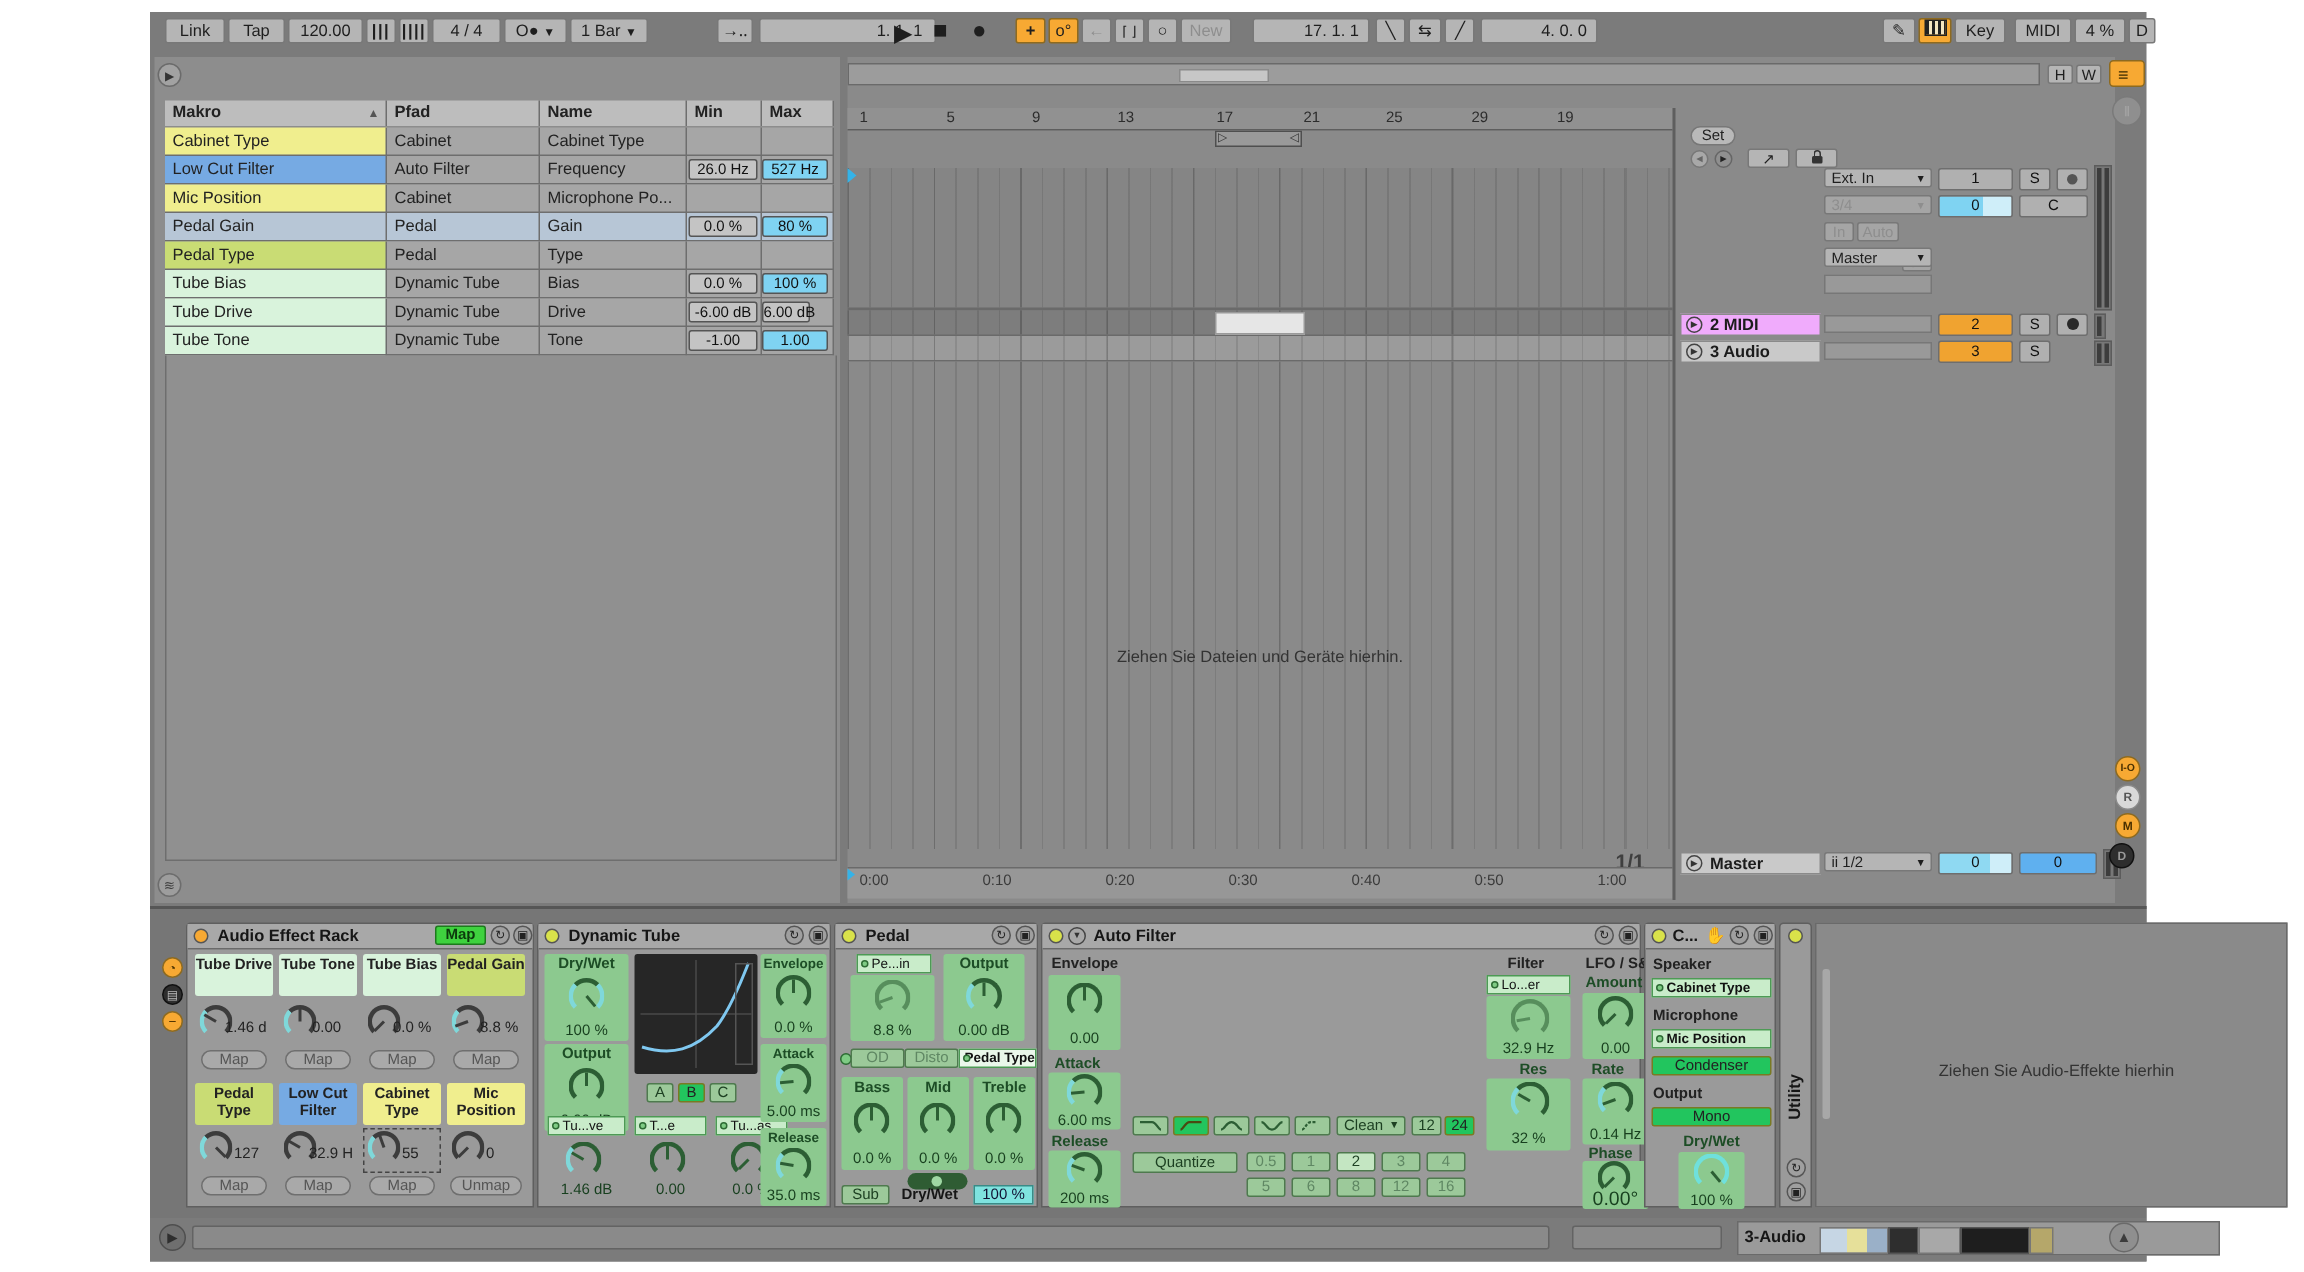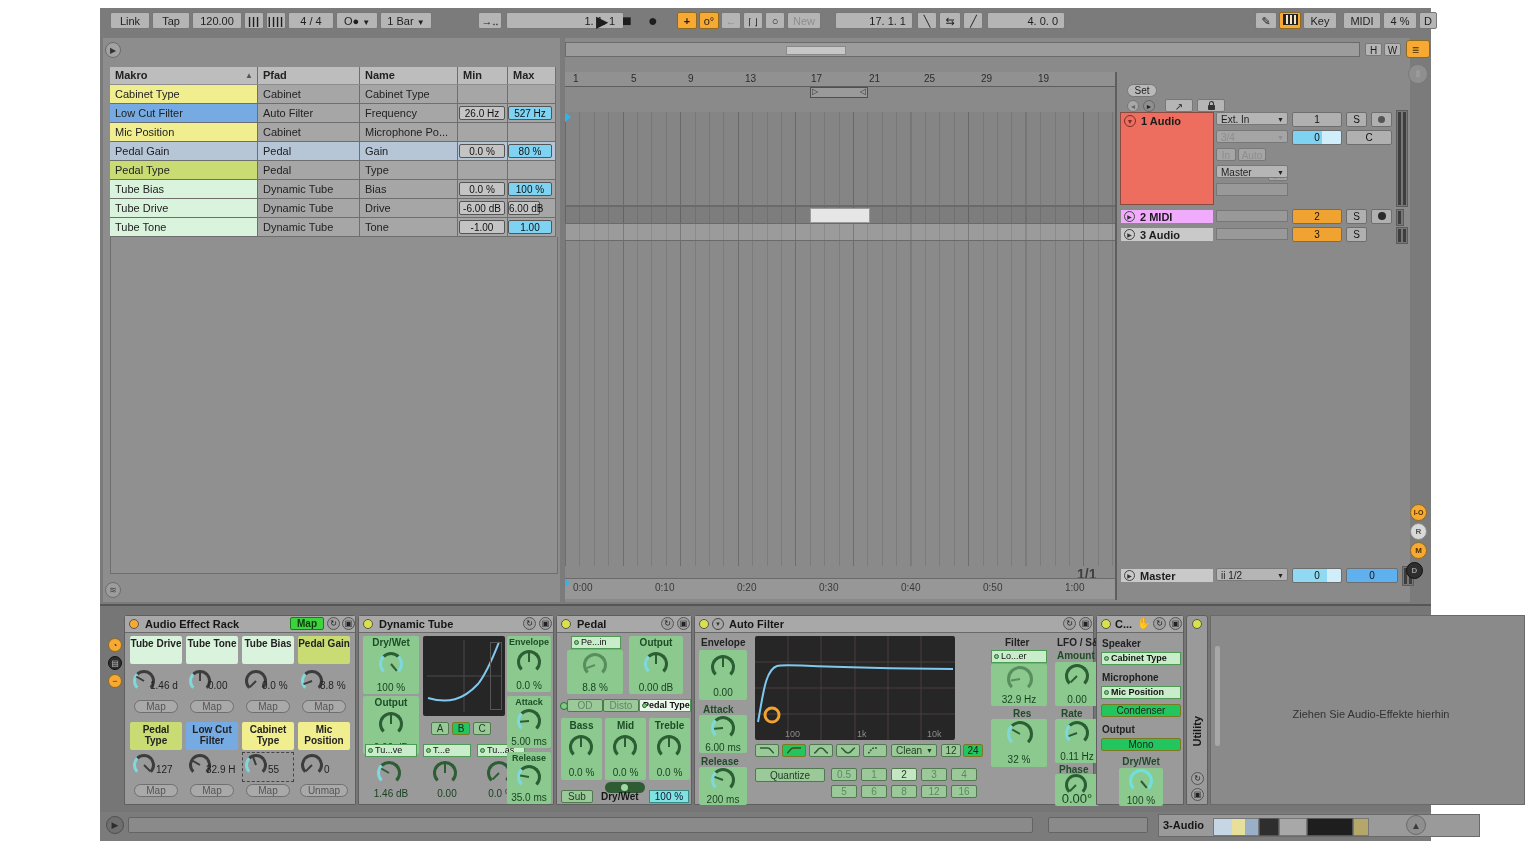--- a/index.html
+++ b/index.html
@@ -241,20 +241,21 @@
     <span style="position:absolute;right:1px;top:-1px;font-size:8px;color:#333;">◁</span>
   </div>
 
   <div class="a gridlines" style="left:0;top:74px;width:550px;height:454px;background-color:#8a8a8a;">
     <div class="a gridlines" style="left:0;top:0;width:550px;height:93px;background-color:#858585;border-bottom:2px solid #6a6a6a;"></div>
     <div class="a gridlines" style="left:0;top:95px;width:550px;height:16px;background-color:#7d7d7d;border-bottom:1px solid #6a6a6a;">
       <div class="a" style="left:245px;top:1px;width:58px;height:13px;background:#e6e6e6;border:1px solid #9a9a9a;"></div>
     </div>
     <div class="a gridlines" style="left:0;top:112px;width:550px;height:16px;background-color:#9b9b9b;border-bottom:1px solid #6a6a6a;"></div>
     <div class="a" style="left:0;top:0;width:0;height:0;border-top:5px solid transparent;border-bottom:5px solid transparent;border-left:6px solid #35b3e8;"></div>
+    <div class="a" style="left:0;top:320px;width:550px;text-align:center;font-size:11px;color:#333;">Ziehen Sie Dateien und Geräte hierhin.</div>
   </div>
 
   <div class="a" style="left:512px;top:528px;font-size:14px;font-weight:bold;color:#3f3f3f;">1/1</div>
   <div class="a" style="left:0;top:540px;width:550px;height:20px;background:#979797;border-top:1px solid #6a6a6a;">
     <div class="a" style="left:0;top:0;width:0;height:0;border-top:4px solid transparent;border-bottom:4px solid transparent;border-left:5px solid #35b3e8;"></div>
     <span class="timenum" style="left:8px;">0:00</span>
     <span class="timenum" style="left:90px;">0:10</span>
     <span class="timenum" style="left:172px;">0:20</span>
     <span class="timenum" style="left:254px;text-align:right;">0:30</span>
     <span class="timenum" style="left:336px;">0:40</span>
@@ -262,24 +263,20 @@
     <span class="timenum" style="left:500px;">1:00</span>
   </div>
 
   <div class="a" style="left:550px;top:34px;width:295px;height:528px;border-left:2px solid #5e5e5e;">
     <div class="a" style="left:10px;top:12px;width:30px;height:13px;background:#b9b9b9;border:1px solid #777;border-radius:7px;font-size:10px;line-height:12px;text-align:center;box-sizing:border-box;">Set</div>
     <div class="a circ" style="left:10px;top:28px;width:12px;height:12px;background:#a8a8a8;border:1px solid #777;font-size:7px;line-height:11px;text-align:center;color:#666;">◄</div>
     <div class="a circ" style="left:26px;top:28px;width:12px;height:12px;background:#8f8f8f;border:1px solid #666;font-size:7px;line-height:11px;text-align:center;color:#222;">►</div>
     <div class="a btn sm" style="left:48px;top:27px;width:28px;">↗</div>
     <div class="a btn sm" style="left:80px;top:27px;width:28px;"><span style="display:inline-block;width:7px;height:5px;background:#333;border-radius:1px;position:relative;"><i style="position:absolute;left:1px;top:-4px;width:3px;height:3px;border:1px solid #333;border-bottom:none;border-radius:3px 3px 0 0;"></i></span></div>
 
-    <div class="a" style="left:3px;top:40px;width:94px;height:93px;background:#ed6e5e;border:1px solid #8a4a40;box-sizing:border-box;">
-      <span class="a circ" style="left:3px;top:2px;width:12px;height:12px;border:1px solid #7a2e28;font-size:7px;line-height:11px;text-align:center;color:#7a2e28;">▼</span>
-      <span class="a trkname" style="left:20px;top:0;">1 Audio</span>
-    </div>
     <div class="a btn sm" style="left:99px;top:40px;width:72px;text-align:left;padding-left:4px;"><span>Ext. In</span><span style="float:right;margin-right:3px;font-size:7px;">▼</span></div>
     <div class="a btn sm dis" style="left:99px;top:58px;width:72px;text-align:left;padding-left:4px;background:#a5a5a5;"><span>3/4</span><span style="float:right;margin-right:3px;font-size:7px;color:#8e8e8e;">▼</span></div>
     <div class="a btn sm dis" style="left:99px;top:76px;width:20px;background:#a5a5a5;">In</div>
     <div class="a btn sm dis" style="left:121px;top:76px;width:28px;background:#a5a5a5;">Auto</div>
     <div class="a btn sm dis" style="left:151px;top:76px;width:20px;background:#a5a5a5;margin-top:20px;">Off</div>
     <div class="a btn sm" style="left:99px;top:93px;width:72px;text-align:left;padding-left:4px;"><span>Master</span><span style="float:right;margin-right:3px;font-size:7px;">▼</span></div>
     <div class="a" style="left:99px;top:111px;width:72px;height:13px;background:#999;border:1px solid #777;box-sizing:border-box;"></div>
     <div class="numbox" style="left:175px;top:40px;width:50px;">1</div>
     <div class="numbox" style="left:229px;top:40px;width:21px;">S</div>
     <div class="numbox" style="left:254px;top:40px;width:21px;"><span style="display:inline-block;width:7px;height:7px;border-radius:50%;background:#555;margin-top:3px;"></span></div>
@@ -572,39 +569,20 @@
       <div class="gval" style="position:absolute;bottom:0;width:100%;">6.00 ms</div>
     </div>
     <div class="shead" style="left:6px;top:140px;color:#1d4d26;">Release</div>
     <div class="gblock" style="left:4px;top:151px;width:48px;height:38px;">
       <div class="knob g cyl" style="left:12px;top:1px;width:24px;height:24px;--r:-70deg;">
             <i></i>
           </div>
       <div class="gval" style="position:absolute;bottom:0;width:100%;">200 ms</div>
     </div>
 
-    <div class="dark-disp" style="left:60px;top:20px;width:200px;height:104px;">
-      <svg width="200" height="104" viewBox="0 0 200 104" style="display:block;">
-        <g stroke="#4a3c3c" stroke-width="1">
-          <line x1="0" y1="26" x2="200" y2="26"></line>
-              <line x1="0" y1="52" x2="200" y2="52"></line>
-              <line x1="0" y1="78" x2="200" y2="78"></line>
-          <line x1="33" y1="0" x2="33" y2="104"></line>
-              <line x1="66" y1="0" x2="66" y2="104"></line>
-              <line x1="100" y1="0" x2="100" y2="104"></line>
-          <line x1="133" y1="0" x2="133" y2="104"></line>
-              <line x1="166" y1="0" x2="166" y2="104"></line>
-        </g>
-        <path d="M3,86 C8,60 10,34 22,30 C32,27 42,32 198,33" fill="none" stroke="#7fc8f0" stroke-width="2"></path>
-        <circle cx="17" cy="79" r="7" fill="none" stroke="#f0a330" stroke-width="3"></circle>
-      </svg>
-      <span class="a" style="left:30px;bottom:1px;font-size:9px;color:#8a8a8a;">100</span>
-      <span class="a" style="left:102px;bottom:1px;font-size:9px;color:#8a8a8a;">1k</span>
-      <span class="a" style="left:172px;bottom:1px;font-size:9px;color:#8a8a8a;">10k</span>
-    </div>
 
     <div class="gbtn" style="left:60px;top:128px;width:24px;"><svg width="16" height="9">
             <path d="M1,3 L9,3 C12,3 13,8 15,8" fill="none" stroke="#2c5e34" stroke-width="1.5"></path>
           </svg></div>
     <div class="gbtn sel" style="left:87px;top:128px;width:24px;"><svg width="16" height="9">
             <path d="M1,8 C3,8 4,3 7,3 L15,3" fill="none" stroke="#4a4a12" stroke-width="1.5"></path>
           </svg></div>
     <div class="gbtn" style="left:114px;top:128px;width:24px;"><svg width="16" height="9">
             <path d="M1,8 C4,8 4,3 8,3 C12,3 12,8 15,8" fill="none" stroke="#2c5e34" stroke-width="1.5"></path>
           </svg></div>
@@ -652,21 +630,21 @@
       <div class="knob g" style="left:10px;top:2px;width:24px;height:24px;--r:-135deg;">
             <i></i>
           </div>
       <div class="gval" style="position:absolute;bottom:1px;width:100%;">0.00</div>
     </div>
     <div class="shead" style="left:366px;top:92px;color:#1d4d26;">Rate</div>
     <div class="gblock" style="left:360px;top:103px;width:44px;height:44px;">
       <div class="knob g cyl" style="left:10px;top:2px;width:24px;height:24px;--r:-110deg;">
             <i></i>
           </div>
-      <div class="gval" style="position:absolute;bottom:1px;width:100%;">0.11 Hz</div>
+      <div class="gval" style="position:absolute;bottom:1px;width:100%;">0.14 Hz</div>
     </div>
     <div class="shead" style="left:364px;top:148px;color:#1d4d26;">Phase</div>
     <div class="gblock" style="left:360px;top:158px;width:44px;height:32px;">
       <div class="knob g" style="left:10px;top:0px;width:22px;height:22px;--r:-135deg;">
             <i></i>
           </div>
       <div class="gval" style="position:absolute;bottom:0;width:100%;font-size:13px;">0.00°</div>
     </div>
   </div>
 

